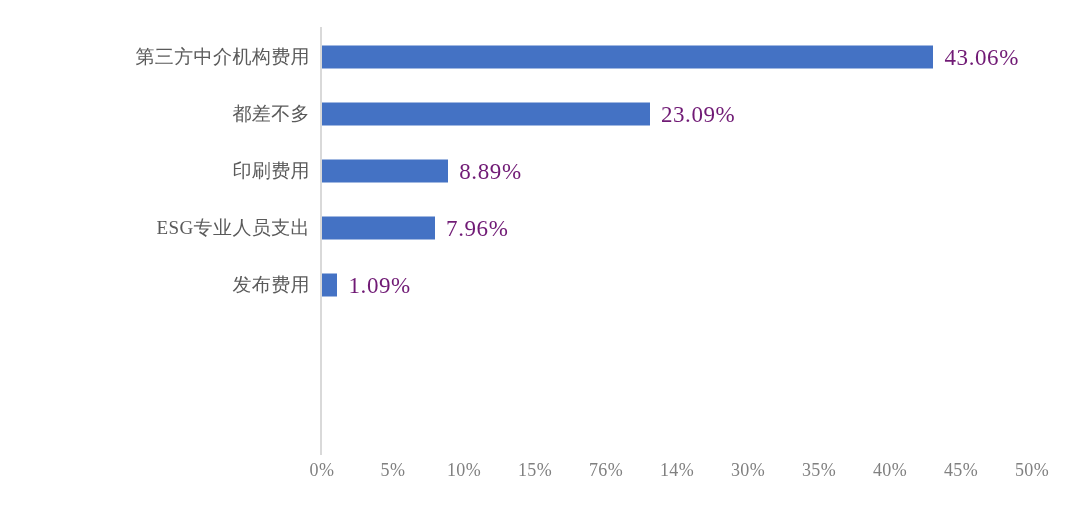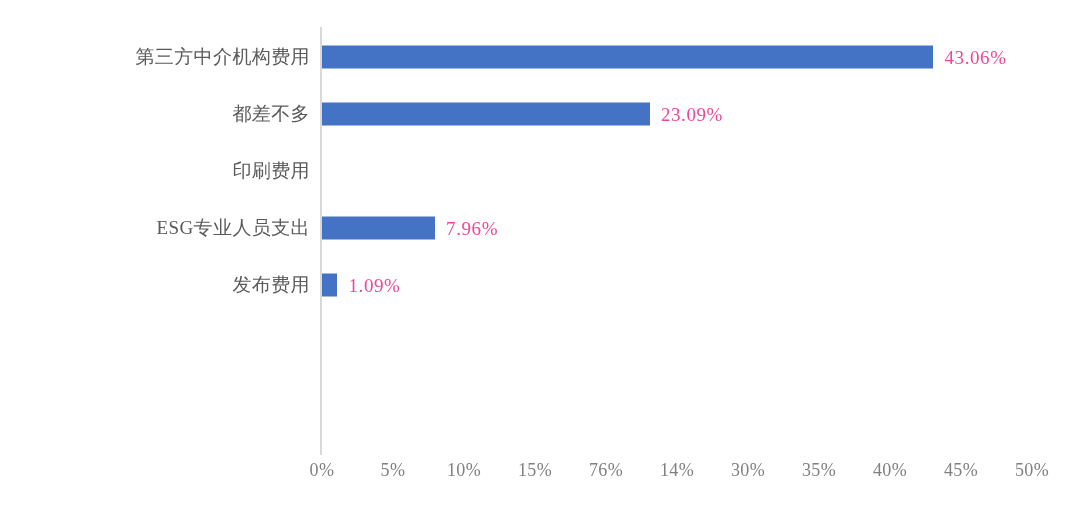--- a/index.html
+++ b/index.html
@@ -69,23 +69,23 @@
     align-items: center;
   }
 
   .bar {
     height: 23px;
     background: #4472c4;
   }
 
   .bar-value {
     margin-left: 11px;
-    font-size: 19px;
+    font-size: 23px;
     line-height: 23px;
-    color: #ec4899;
+    color: #701a75;
     white-space: nowrap;
     letter-spacing: 0.6px;
   }
 
   
   .x-axis {
     position: absolute;
     left: 0;
     top: 458px;
     width: 1080px;
@@ -123,20 +123,24 @@
       <div class="cat-label">都差不多</div>
       <div class="bar-wrap">
         <div class="bar" style="width: 327.878px; background: rgb(68, 114, 196);"></div>
         <div class="bar-value">23.09%</div>
       </div>
     </div>
 
 
     <div class="row">
       <div class="cat-label">印刷费用</div>
+      <div class="bar-wrap">
+        <div class="bar" style="width: 126.238px; background: rgb(68, 114, 196);"></div>
+        <div class="bar-value">8.89%</div>
+      </div>
     </div>
 
     <div class="row">
       <div class="cat-label">ESG专业人员支出</div>
       <div class="bar-wrap">
         <div class="bar" style="width: 113.032px; background: rgb(68, 114, 196);"></div>
         <div class="bar-value">7.96%</div>
       </div>
     </div>
 

